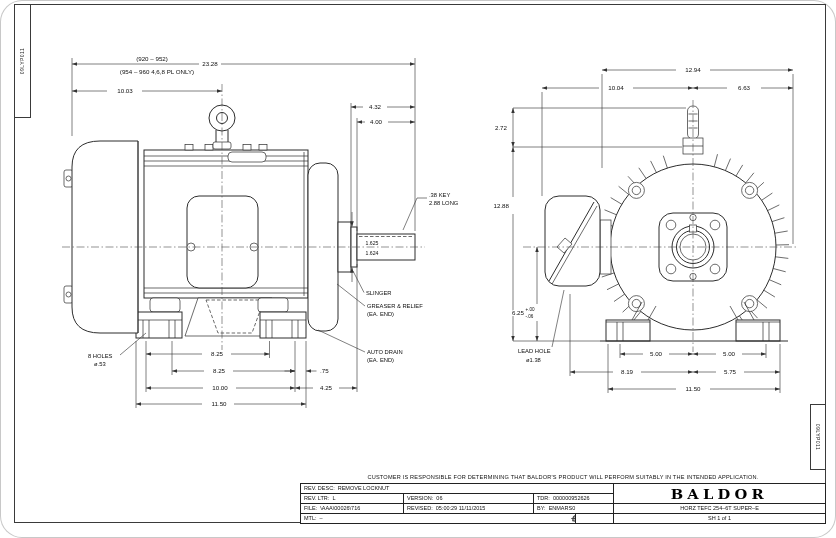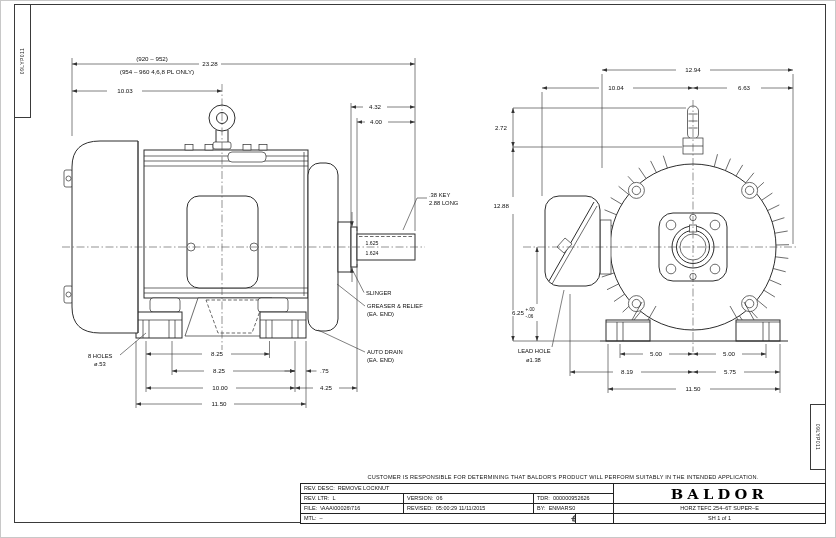--- a/index.html
+++ b/index.html
@@ -1,18 +1,18 @@
 <!DOCTYPE html>
 <html><head>
 <meta charset="utf-8">
 <style>
   html,body{margin:0;padding:0;background:#fff;}
   .page{position:relative;width:836px;height:538px;background:#ffffff;
         font-family:"Liberation Sans",sans-serif;overflow:hidden;
-        box-shadow:inset 0 0 0 1px #c8c8c8;}
+        box-shadow:inset 0 0 0 1px #c8c8c8;border-radius:22px;}
   .frame{position:absolute;left:14px;top:4px;width:812px;height:519px;
          border:1px solid #3a3a3a;box-sizing:border-box;}
   .tab{position:absolute;box-sizing:border-box;border:1px solid #3a3a3a;background:#fff;
        display:flex;align-items:center;justify-content:center;}
   .tab-left{left:14px;top:4px;width:17px;height:114px;}
   .tab-right{left:810px;top:404px;width:16px;height:66px;}
   .vtext{font-size:5px;letter-spacing:.5px;color:#222;white-space:nowrap;}
   .rot-ccw{transform:rotate(-90deg);}
   .rot-cw{transform:rotate(90deg);}
   svg{position:absolute;left:0;top:0;}

